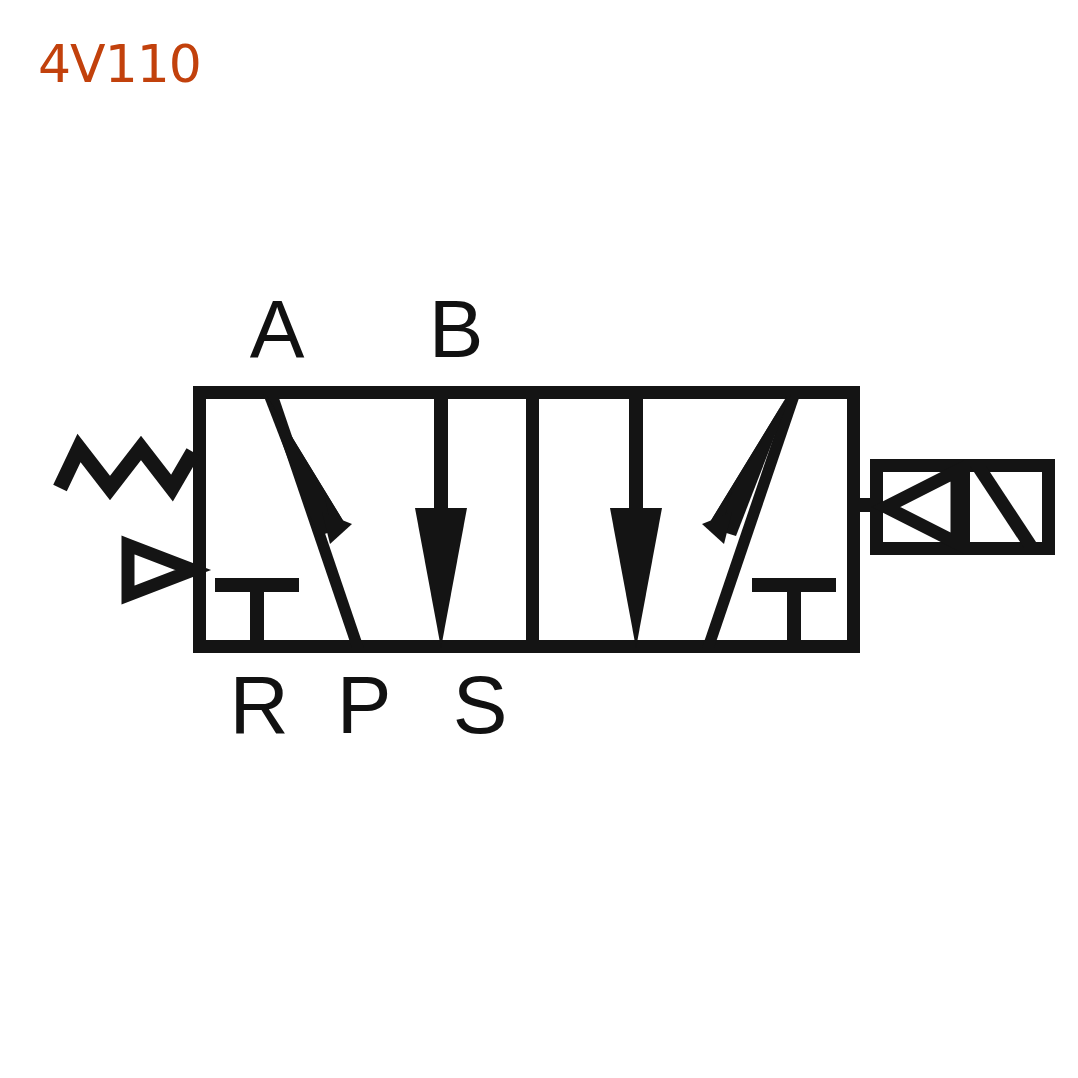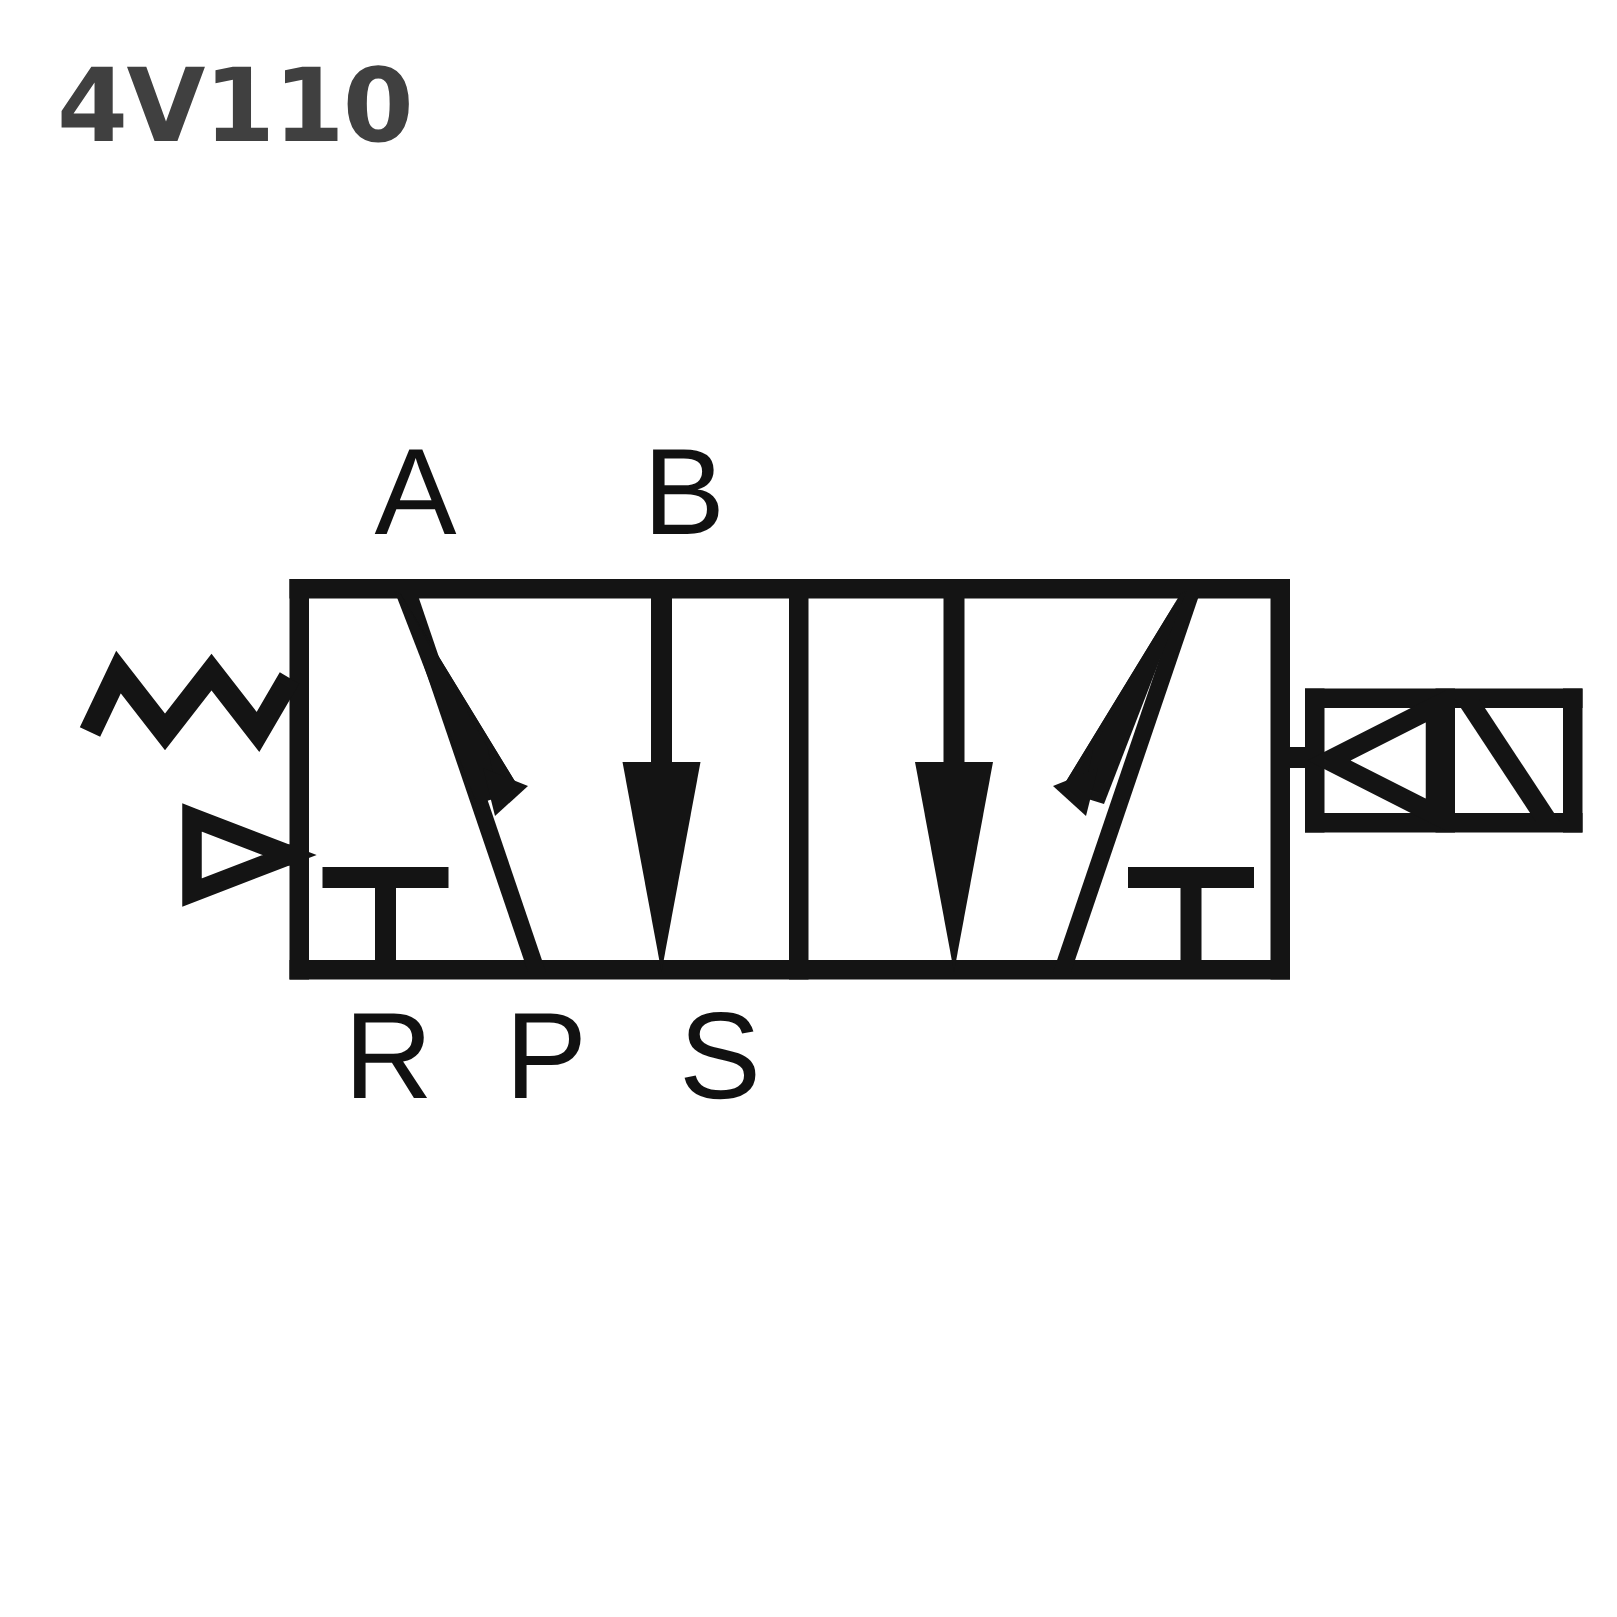--- a/index.html
+++ b/index.html
@@ -15,25 +15,25 @@
     width: 1078px;
     height: 1078px;
     background: #ffffff;
     overflow: hidden;
   }
   #title {
     position: absolute;
     left: 38px;
     top: 38px;
     font-family: "DejaVu Sans", sans-serif;
-    font-weight: bold;
-    font-size: 68px;
+    font-weight: normal;
+    font-size: 52px;
     line-height: 1;
     letter-spacing: -1px;
-    color: #404040;
+    color: #c2410c;
     white-space: nowrap;
   }
   .port-label {
     position: absolute;
     font-family: "Liberation Sans", sans-serif;
     font-weight: 400;
     font-size: 82px;
     line-height: 1;
     color: #111111;
     text-align: center;

